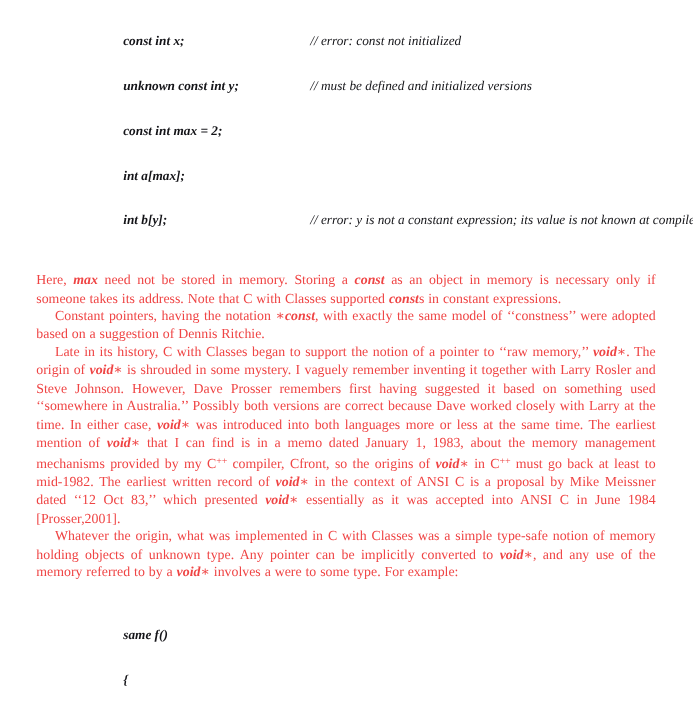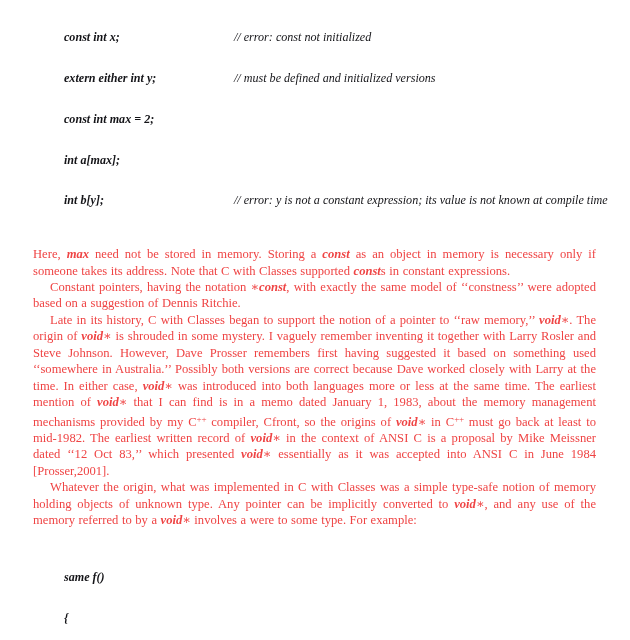--- a/index.html
+++ b/index.html
@@ -48,21 +48,21 @@
 
   
   .code {
     font-family: "Liberation Serif", "DejaVu Serif", serif;
     font-size: 12.1px;
     line-height: 13.6px;
     font-style: italic;
     font-weight: bold;
     color: #141418;
     white-space: pre;
-    padding-left: 64px;
+    padding-left: 112px;
   }
   .code .row {
     display: block;
     height: 13.6px;
     position: relative;
   }
   .code .cm {
     font-style: italic;
     font-weight: normal;
     position: absolute;
@@ -71,21 +71,21 @@
   
   .c-170 { left: 170px; }
 </style>
 </head>
 <body>
 
 <div class="page">
 
   <div class="code" style="padding-top:4px;">
     <span class="row"><span>const int x;</span><span class="cm c-170">// error: const not initialized</span></span>
-    <span class="row"><span>extern either int y;</span><span class="cm c-170">// must be defined and initialized versions</span></span>
+    <span class="row"><span>unknown const int y;</span><span class="cm c-170">// must be defined and initialized versions</span></span>
     <span class="row"><span>const int max = 2;</span><span class="cm c-170"></span></span>
     <span class="row"><span>int a[max];</span><span class="cm c-170"></span></span>
     <span class="row"><span>int b[y];</span><span class="cm c-170">// error: y is not a constant expression; its value is not known at compile time</span></span>
   </div>
 
   <div class="gap-md"></div>
 
   <p class="para noindent"><span>Here, </span><b class="it">max</b><span> need not be stored in memory.  Storing a </span><b class="it">const</b><span> as an object in memory is necessary only if someone takes its address.  Note that C with Classes supported </span><b class="it">const</b><span>s in constant expressions.</span></p>
 
   <p class="para indent"><span>Constant pointers, having the notation ∗</span><b class="it">const</b><span>, with exactly the same model of ‘‘constness’’ were adopted based on a suggestion of Dennis Ritchie.</span></p>

